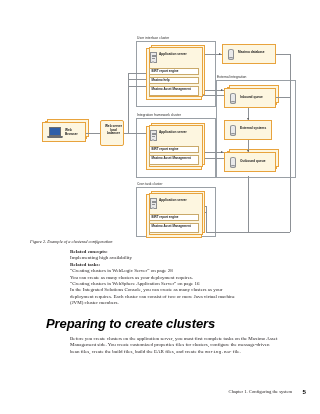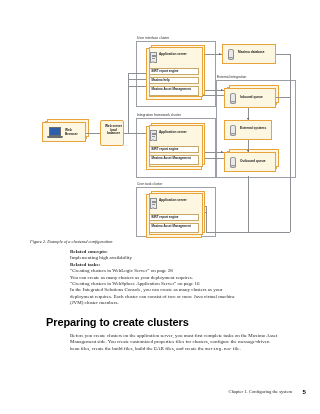--- a/index.html
+++ b/index.html
@@ -99,22 +99,22 @@
   .b-head{
     font-family:"Liberation Serif",serif;font-size:5px;font-weight:bold;
     color:#231f20;line-height:6.4px;
   }
   .b-line{
     font-family:"Liberation Serif",serif;font-size:5px;color:#231f20;line-height:6.4px;
   }
 
   .sect{position:absolute;left:46px;top:316px;width:240px;}
   .sect h2{
-    margin:0;font-family:"Liberation Sans",sans-serif;font-size:11px;
-    font-weight:bold;color:#000;letter-spacing:-0.1px;
+    margin:0;font-family:"Liberation Sans",sans-serif;font-size:13px;
+    font-weight:bold;color:#000;letter-spacing:-0.1px;font-style:italic;
   }
   .sect .para{
     margin-top:5px;margin-left:24px;width:210px;
     font-family:"Liberation Serif",serif;font-size:5px;line-height:6.4px;color:#231f20;
     text-align:left;
   }
   .mono{font-family:"Liberation Mono",monospace;font-size:4.4px;}
 
   .footer{position:absolute;left:0;right:0;top:389px;height:12px;}
   .foot-txt{

